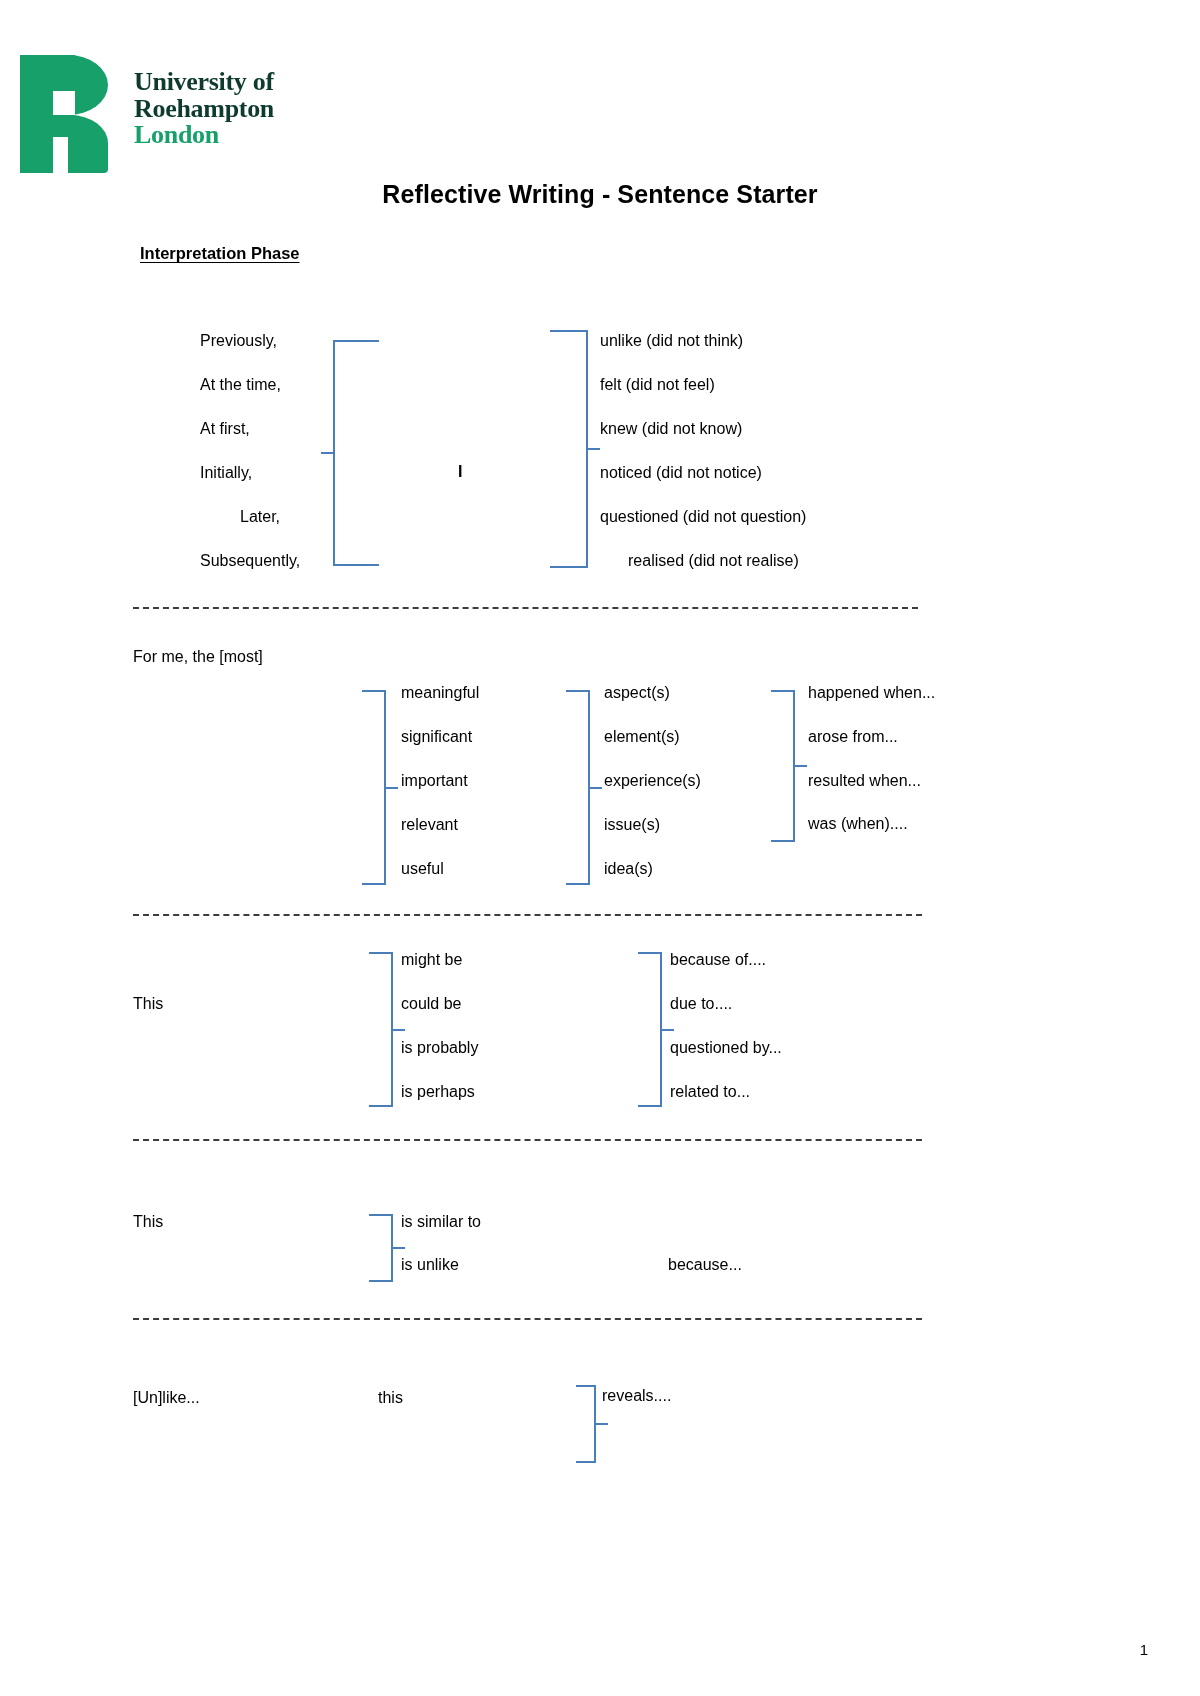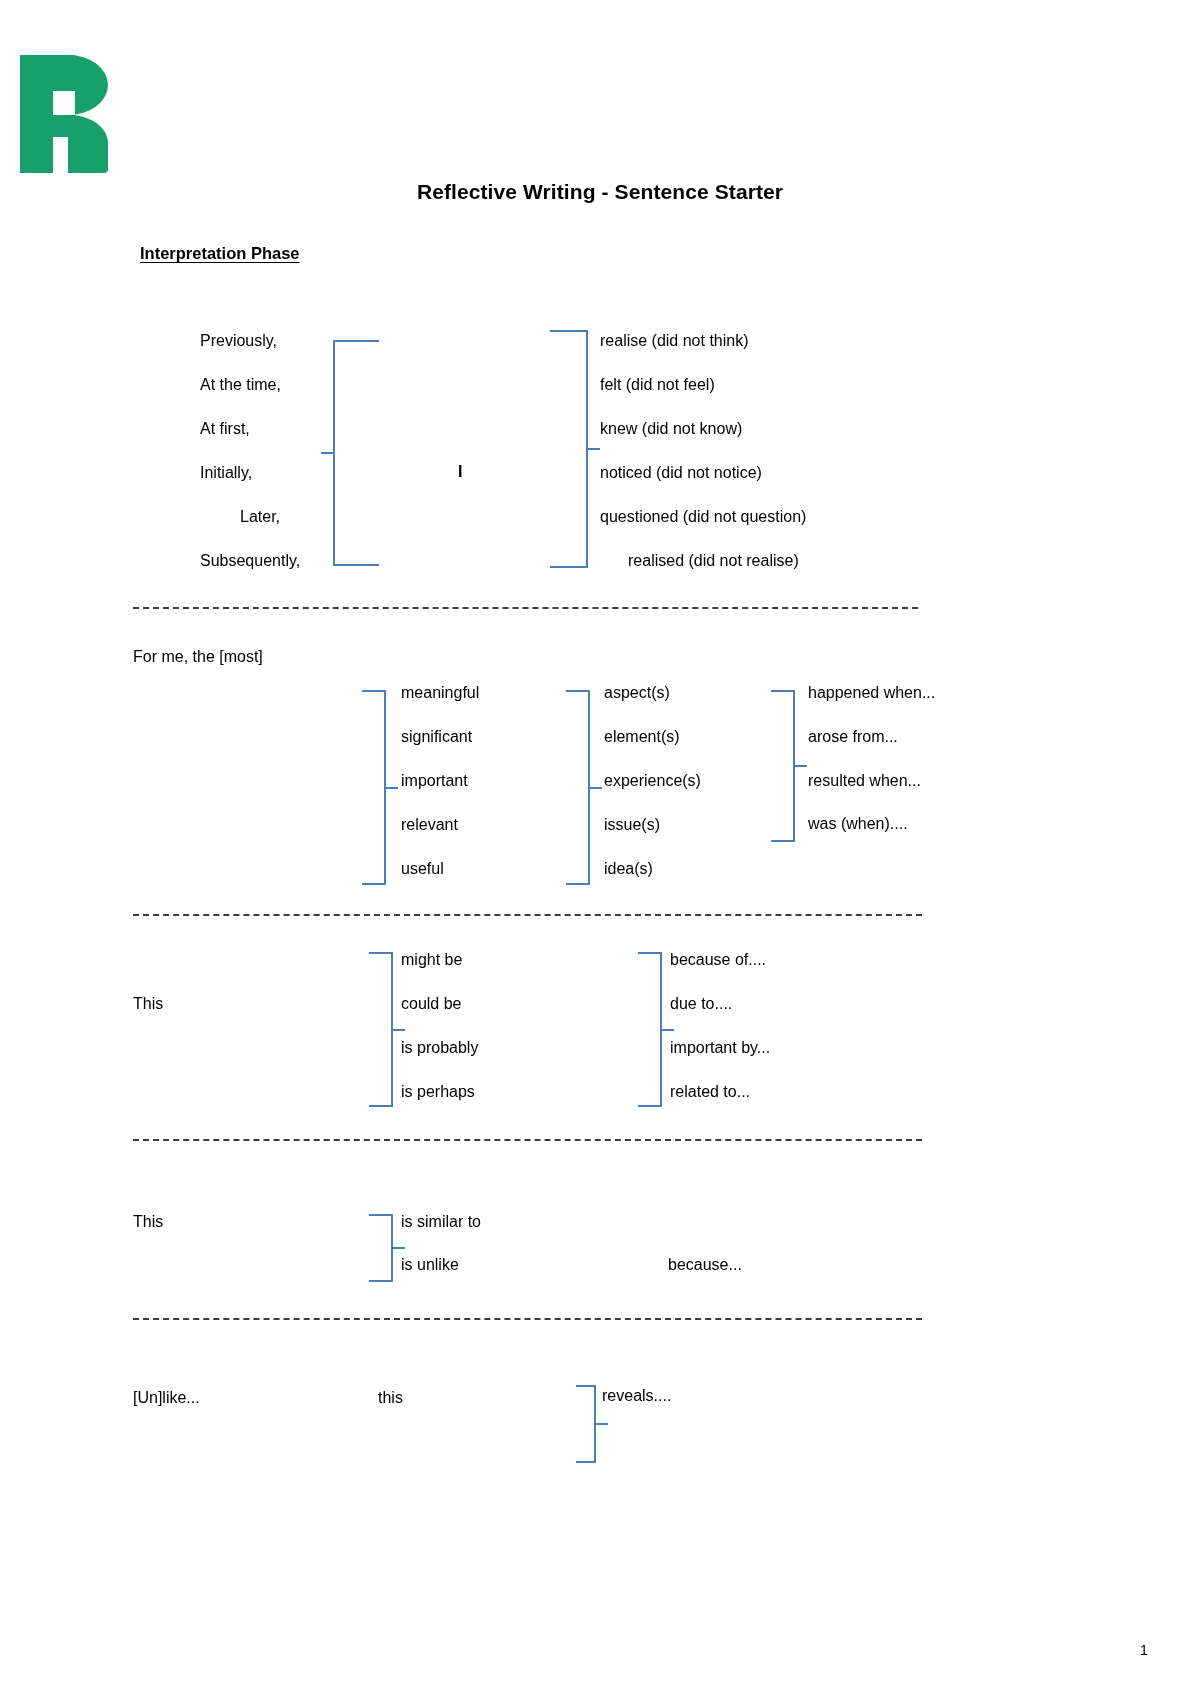--- a/index.html
+++ b/index.html
@@ -96,21 +96,21 @@
     color: #17a06a;
     letter-spacing: -0.3px;
   }
 
   
   .doc-title {
     position: absolute;
     left: 0; right: 0;
     top: 180px;
     text-align: center;
-    font-size: 21px;
+    font-size: 25px;
     font-weight: bold;
     letter-spacing: 0.1px;
   }
   .phase-heading {
     position: absolute;
     left: 140px;
     top: 234px;
     font-size: 16.5px;
     font-weight: bold;
     text-decoration: underline;
@@ -179,39 +179,44 @@
 
   <div class="logo-block">
     <div class="logo-mark">
       <div class="bar-left"></div>
       <div class="bar-top"></div>
       <div class="bowl-top"></div>
       <div class="notch"></div>
       <div class="mid-bar"></div>
       <div class="bowl-bottom"></div>
     </div>
+    <div class="logo-text">
+      <div class="l1">University of</div>
+      <div class="l2">Roehampton</div>
+      <div class="l3">London</div>
+    </div>
   </div>
 
   <div class="doc-title">Reflective Writing - Sentence Starter</div>
   <div class="phase-heading">Interpretation Phase</div>
 
   <div class="t" style="left:200px; top:332px;">Previously,</div>
   <div class="t" style="left:200px; top:376px;">At the time,</div>
   <div class="t" style="left:200px; top:420px;">At first,</div>
   <div class="t" style="left:200px; top:464px;">Initially,</div>
   <div class="t" style="left:200px; top:508px;margin-left:40px;">Later,</div>
   <div class="t" style="left:200px; top:552px;">Subsequently,</div>
 
   <div class="brk" style="left:333px; top:340px; width:46px; height:226px;"></div>
 
   <div class="t" style="left:458px; top:463px; font-weight:bold;">I</div>
 
   <div class="brk-r" style="left:550px; top:330px; width:38px; height:238px;"></div>
 
-  <div class="t" style="left:600px; top:332px;">realise (did not think)</div>
+  <div class="t" style="left:600px; top:332px;">unlike (did not think)</div>
   <div class="t" style="left:600px; top:376px;">felt (did not feel)</div>
   <div class="t" style="left:600px; top:420px;">knew (did not know)</div>
   <div class="t" style="left:600px; top:464px;">noticed (did not notice)</div>
   <div class="t" style="left:600px; top:508px;">questioned (did not question)</div>
   <div class="t" style="left:600px; top:552px;margin-left:28px;">realised (did not realise)</div>
 
   <div class="sep" style="left:133px; top:607px; width:785px;"></div>
 
   <div class="t" style="left:133px; top:648px;">For me, the [most]</div>
 
@@ -241,21 +246,21 @@
 
   <div class="brk-r" style="left:369px; top:952px; width:24px; height:155px;"></div>
   <div class="t" style="left:401px; top:951px;">might be</div>
   <div class="t" style="left:401px; top:995px;">could be</div>
   <div class="t" style="left:401px; top:1039px;">is probably</div>
   <div class="t" style="left:401px; top:1083px;">is perhaps</div>
 
   <div class="brk-r" style="left:638px; top:952px; width:24px; height:155px;"></div>
   <div class="t" style="left:670px; top:951px;">because of....</div>
   <div class="t" style="left:670px; top:995px;">due to....</div>
-  <div class="t" style="left:670px; top:1039px;">important by...</div>
+  <div class="t" style="left:670px; top:1039px;">questioned by...</div>
   <div class="t" style="left:670px; top:1083px;">related to...</div>
 
   <div class="sep" style="left:133px; top:1139px; width:789px;"></div>
 
   <div class="t" style="left:133px; top:1213px;">This</div>
   <div class="brk-r" style="left:369px; top:1214px; width:24px; height:68px;"></div>
   <div class="t" style="left:401px; top:1213px;">is similar to</div>
   <div class="t" style="left:401px; top:1256px;">is unlike</div>
   <div class="t" style="left:668px; top:1256px;">because...</div>
 

